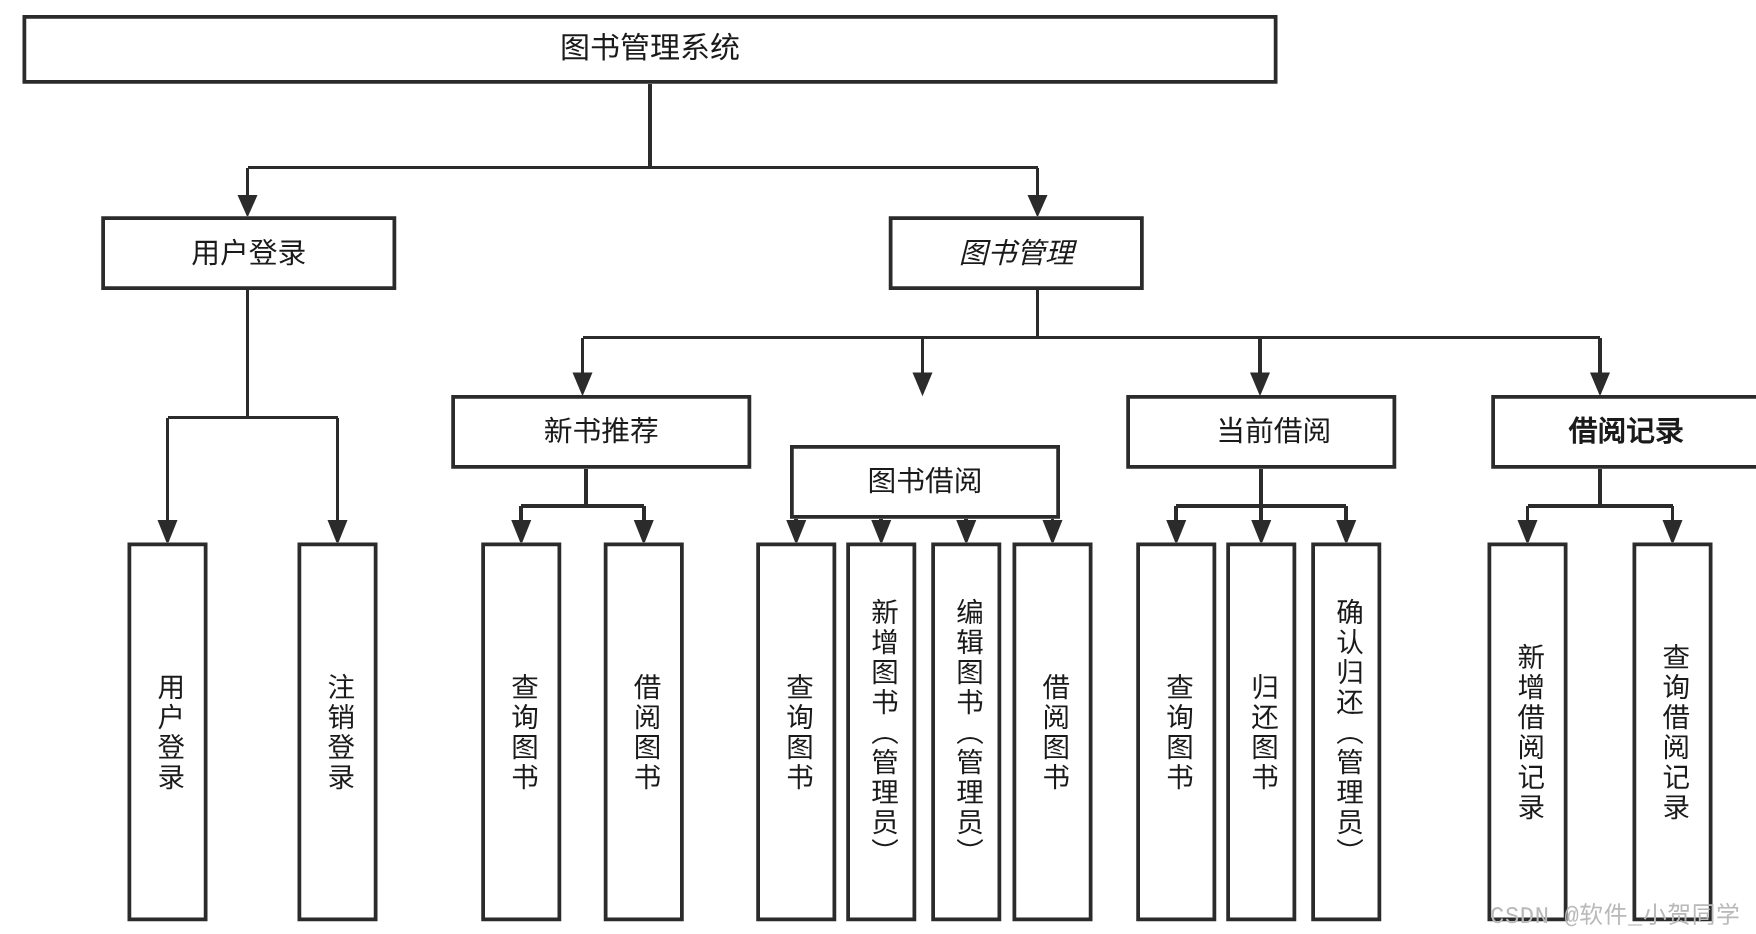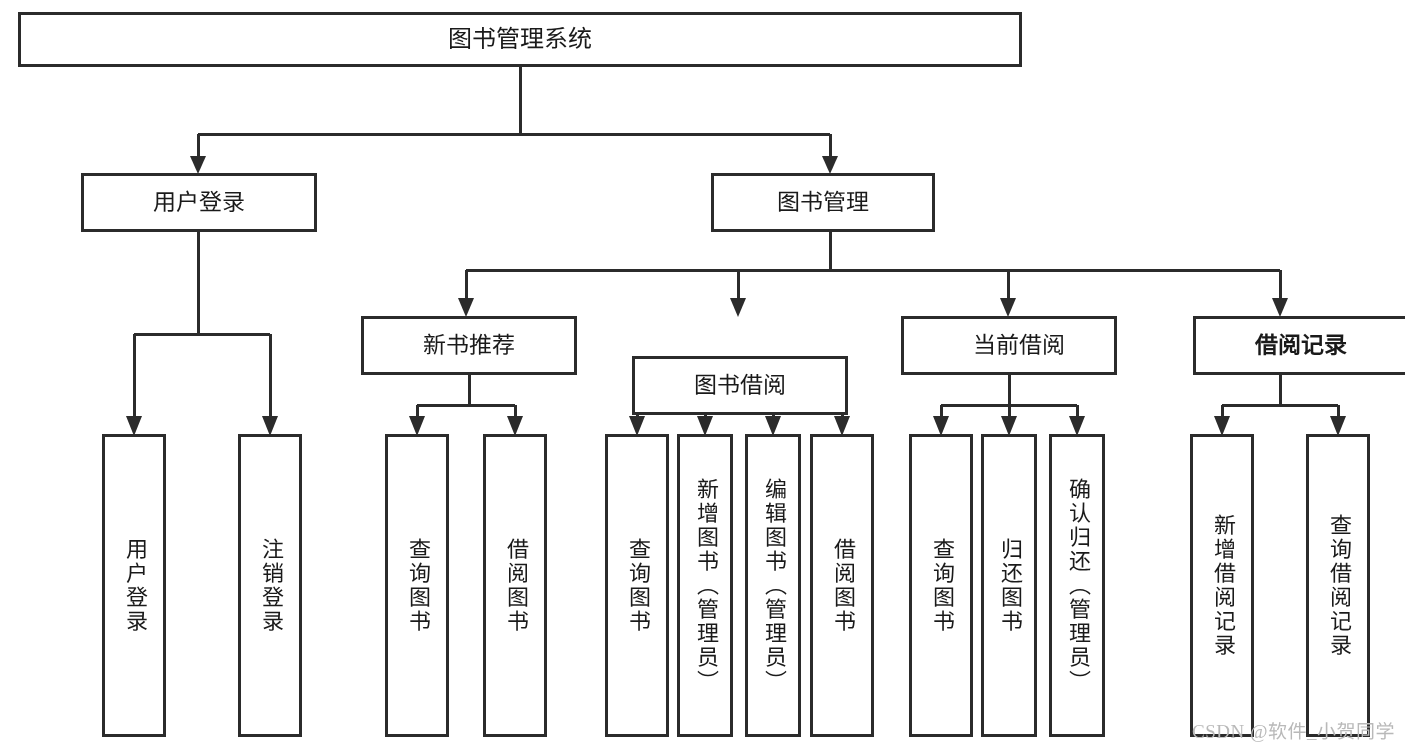--- a/index.html
+++ b/index.html
@@ -65,21 +65,21 @@
     letter-spacing: 2px;
     white-space: nowrap;
     -webkit-writing-mode: vertical-rl;
   }
   .watermark {
     position: absolute;
     font-size: 19px;
     color: #b9b9b9;
     white-space: nowrap;
     letter-spacing: 0.5px;
-    font-family: Liberation Serif, serif;
+    font-family: Liberation Mono, monospace;
   }
 </style>
 </head>
 <body>
 
 <div id="canvas">
 
   <svg id="wires" viewBox="0 0 1405 747" width="1405" height="747">
 
     <line x1="520" y1="67" x2="520" y2="134"></line>
@@ -146,25 +146,25 @@
   </svg>
 
   <div class="node root" style="left:18px; top:12px; width:1004px; height:55px;">
     <span>图书管理系统</span>
   </div>
 
   <div class="node branch" style="left:81px; top:173px; width:236px; height:59px;">
     <span>用户登录</span>
   </div>
 
-  <div class="node branch" style="left:711px; top:173px; width:224px; height:59px;">
+  <div class="node branch" style="left:711px; top:173px; width:204px; height:59px;font-style:italic;">
     <span>图书管理</span>
   </div>
 
-  <div class="node branch" style="left:361px; top:316px; width:216px; height:59px;">
+  <div class="node branch" style="left:361px; top:316px; width:240px; height:59px;">
     <span>新书推荐</span>
   </div>
 
   <div class="node branch" style="left:632px; top:316px; width:216px; height:59px;margin-top:40px;">
     <span>图书借阅</span>
   </div>
 
   <div class="node branch" style="left:901px; top:316px; width:216px; height:59px;padding-left:20px;">
     <span>当前借阅</span>
   </div>

